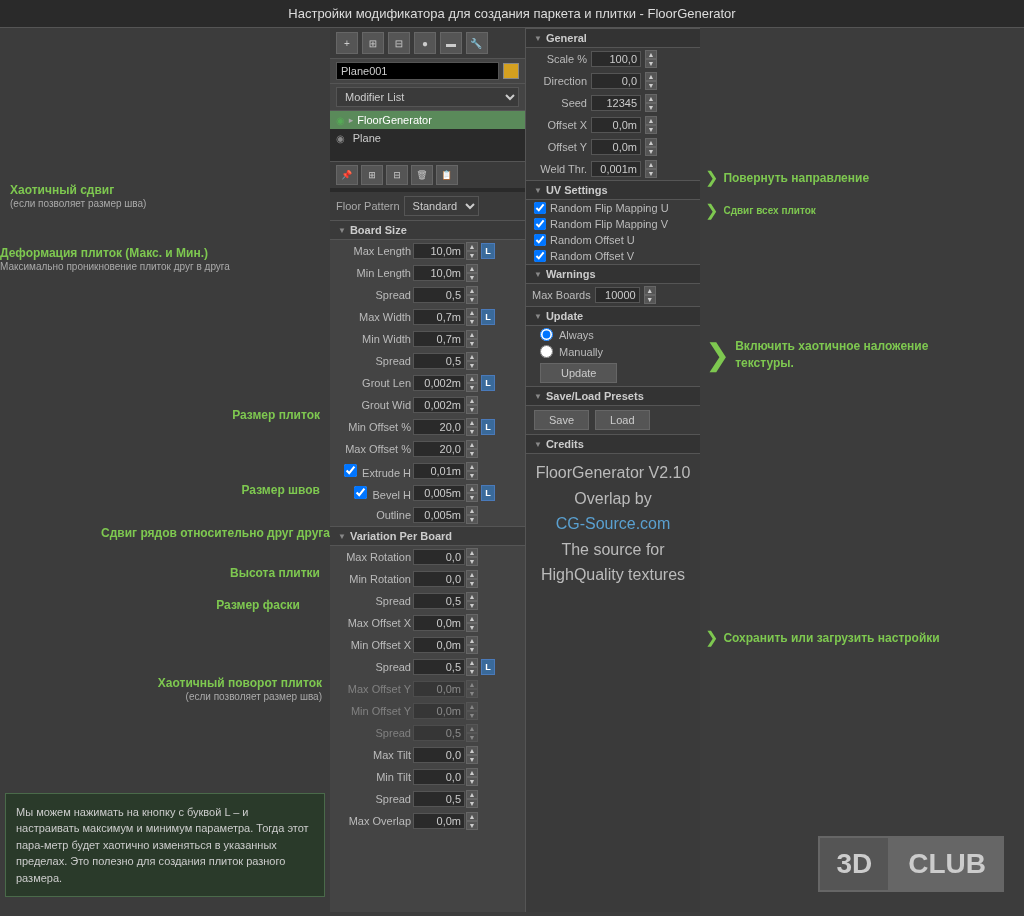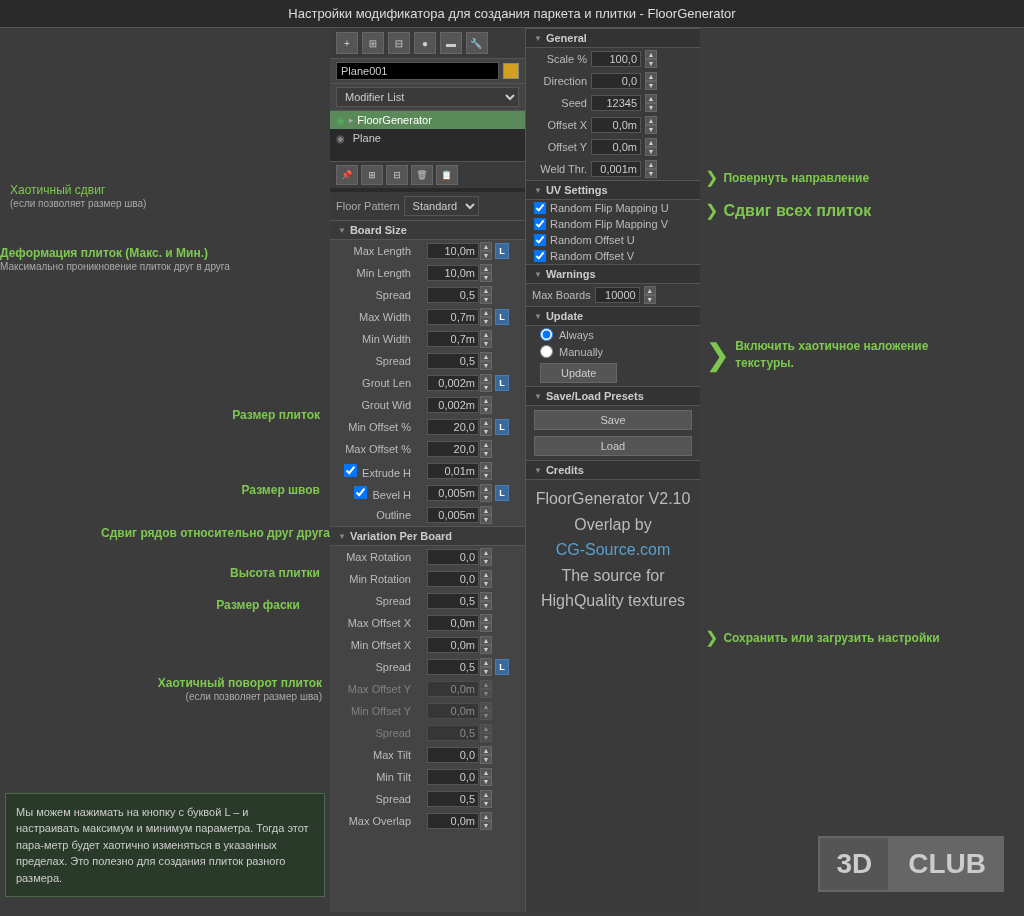--- a/index.html
+++ b/index.html
@@ -189,21 +189,21 @@
       content: '▼';
       font-size: 8px;
       color: #888;
     }
 
     
     .param-row {
       display: flex;
       align-items: center;
       padding: 2px 6px;
-      gap: 16px;
+      gap: 2px;
       min-height: 19px;
     }
     .param-label {
       text-align: right;
       color: #bbb;
       font-size: 11px;
       flex-shrink: 0;
     }
     .param-value {
       display: flex;
@@ -316,21 +316,20 @@
       padding: 3px 20px;
       font-size: 11px;
       cursor: pointer;
       display: block;
     }
 
     .save-load-row {
       display: flex;
       gap: 6px;
       padding: 4px 8px;
-      flex-direction: column;
     }
     .save-btn, .load-btn {
       background: #555;
       border: 1px solid #666;
       color: #ccc;
       padding: 3px 14px;
       font-size: 11px;
       cursor: pointer;
     }
 
@@ -401,21 +400,21 @@
 
 <div class="title-bar">
   <span>Настройки модификатора для создания паркета и плитки - FloorGenerator</span>
 </div>
 
 <div class="main-layout">
 
   <div class="left-panel" style="position:relative;">
 
     <div style="position:absolute;top:155px;left:10px;">
-      <span style="color:#7ec850;font-size:12px;font-weight:normal;">Хаотичный сдвиг</span><br>
+      <span style="color:#7ec850;font-size:12px;font-weight:bold;">Хаотичный сдвиг</span><br>
       <span style="color:#aaa;font-size:10px;">(если позволяет размер шва)</span>
     </div>
 
     <div style="position:absolute;top:218px;left:0px;">
       <span style="color:#7ec850;font-size:12px;font-weight:bold;">Деформация плиток (Макс. и Мин.)</span><br>
       <span style="color:#aaa;font-size:10px;">Максимально проникновение плиток друг в друга</span>
     </div>
 
     <div style="position:absolute;top:380px;right:10px;">
       <span style="color:#7ec850;font-size:12px;font-weight:bold;">Размер плиток</span>
@@ -928,21 +927,21 @@
 
   <div class="far-right-container" style="position:relative;flex:1;min-width:200px;">
 
     <div style="position:absolute;top:140px;left:5px;display:flex;align-items:center;gap:5px;">
       <span style="color:#7ec850;font-size:16px;">❯</span>
       <span style="color:#7ec850;font-size:12px;font-weight:bold;">Повернуть направление</span>
     </div>
 
     <div style="position:absolute;top:173px;left:5px;display:flex;align-items:center;gap:5px;">
       <span style="color:#7ec850;font-size:16px;">❯</span>
-      <span style="color:#7ec850;font-size:16px;font-weight:bold;">Сдвиг всех плиток</span>
+      <span style="color:#7ec850;font-size:10px;font-weight:bold;">Сдвиг всех плиток</span>
     </div>
 
     <div style="position:absolute;top:310px;left:5px;display:flex;align-items:center;gap:5px;">
       <span style="color:#7ec850;font-size:30px;line-height:1;">❯</span>
       <span style="color:#7ec850;font-size:12px;font-weight:bold;line-height:1.4;">Включить хаотичное наложение<br>текстуры.</span>
     </div>
 
     <div style="position:absolute;top:600px;left:5px;display:flex;align-items:center;gap:5px;">
       <span style="color:#7ec850;font-size:16px;">❯</span>
       <span style="color:#7ec850;font-size:12px;font-weight:bold;">Сохранить или загрузить настройки</span>

